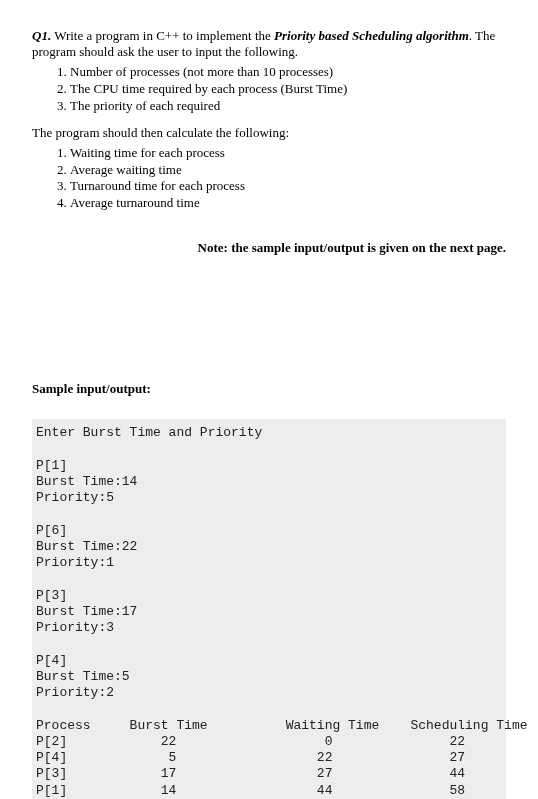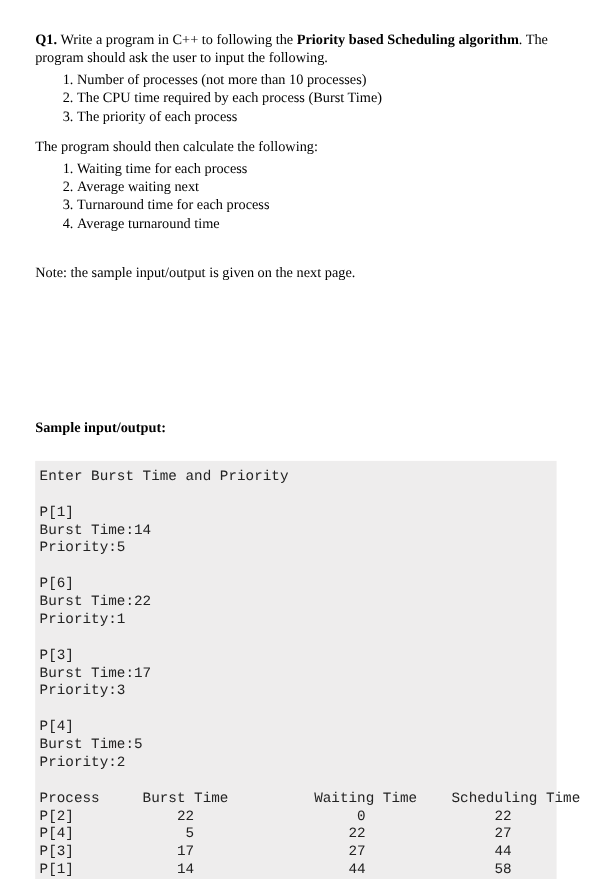--- a/index.html
+++ b/index.html
@@ -10,68 +10,70 @@
       margin: 0;
       padding: 28px 32px;
       width: 538px;
       box-sizing: border-box;
     }
     .question-line {
       margin: 0 0 4px 0;
     }
     .bold {
       font-weight: bold;
+      font-style: italic;
     }
     ol {
       margin: 0 0 10px 0;
       padding-left: 38px;
     }
     ol li {
       margin: 0;
       line-height: 1.3;
     }
     .section-text {
       margin: 8px 0 4px 0;
     }
     .note {
-      font-weight: normal;
+      font-weight: bold;
       margin: 28px 0 125px 0;
+      text-align: right;
     }
     .sample-header {
       font-weight: bold;
       margin-bottom: 22px;
     }
     .console {
       background: #eeeded;
       font-family: 'Courier New', Courier, monospace;
       font-size: 13px;
       padding: 6px 4px 8px 4px;
       white-space: pre;
       line-height: 1.25;
       color: #222;
     }
   </style>
 </head>
 <body>
 
 <p class="question-line">
-  <span class="bold">Q1.</span><span> Write a program in C++ to following the </span><span class="bold">Priority based Scheduling algorithm</span><span>. The program should ask the user to input the following.</span>
+  <span class="bold">Q1.</span><span> Write a program in C++ to implement the </span><span class="bold">Priority based Scheduling algorithm</span><span>. The program should ask the user to input the following.</span>
 </p>
 
 <ol>
   <li>Number of processes (not more than 10 processes)</li>
   <li>The CPU time required by each process (Burst Time)</li>
-  <li>The priority of each process</li>
+  <li>The priority of each required</li>
 </ol>
 
 <p class="section-text">The program should then calculate the following:</p>
 
 <ol>
   <li>Waiting time for each process</li>
-  <li>Average waiting next</li>
+  <li>Average waiting time</li>
   <li>Turnaround time for each process</li>
   <li>Average turnaround time</li>
 </ol>
 
 <p class="note">Note: the sample input/output is given on the next page.</p>
 
 <p class="sample-header">Sample input/output:</p>
 
 <div class="console"><span>Enter Burst Time and Priority</span>
 

